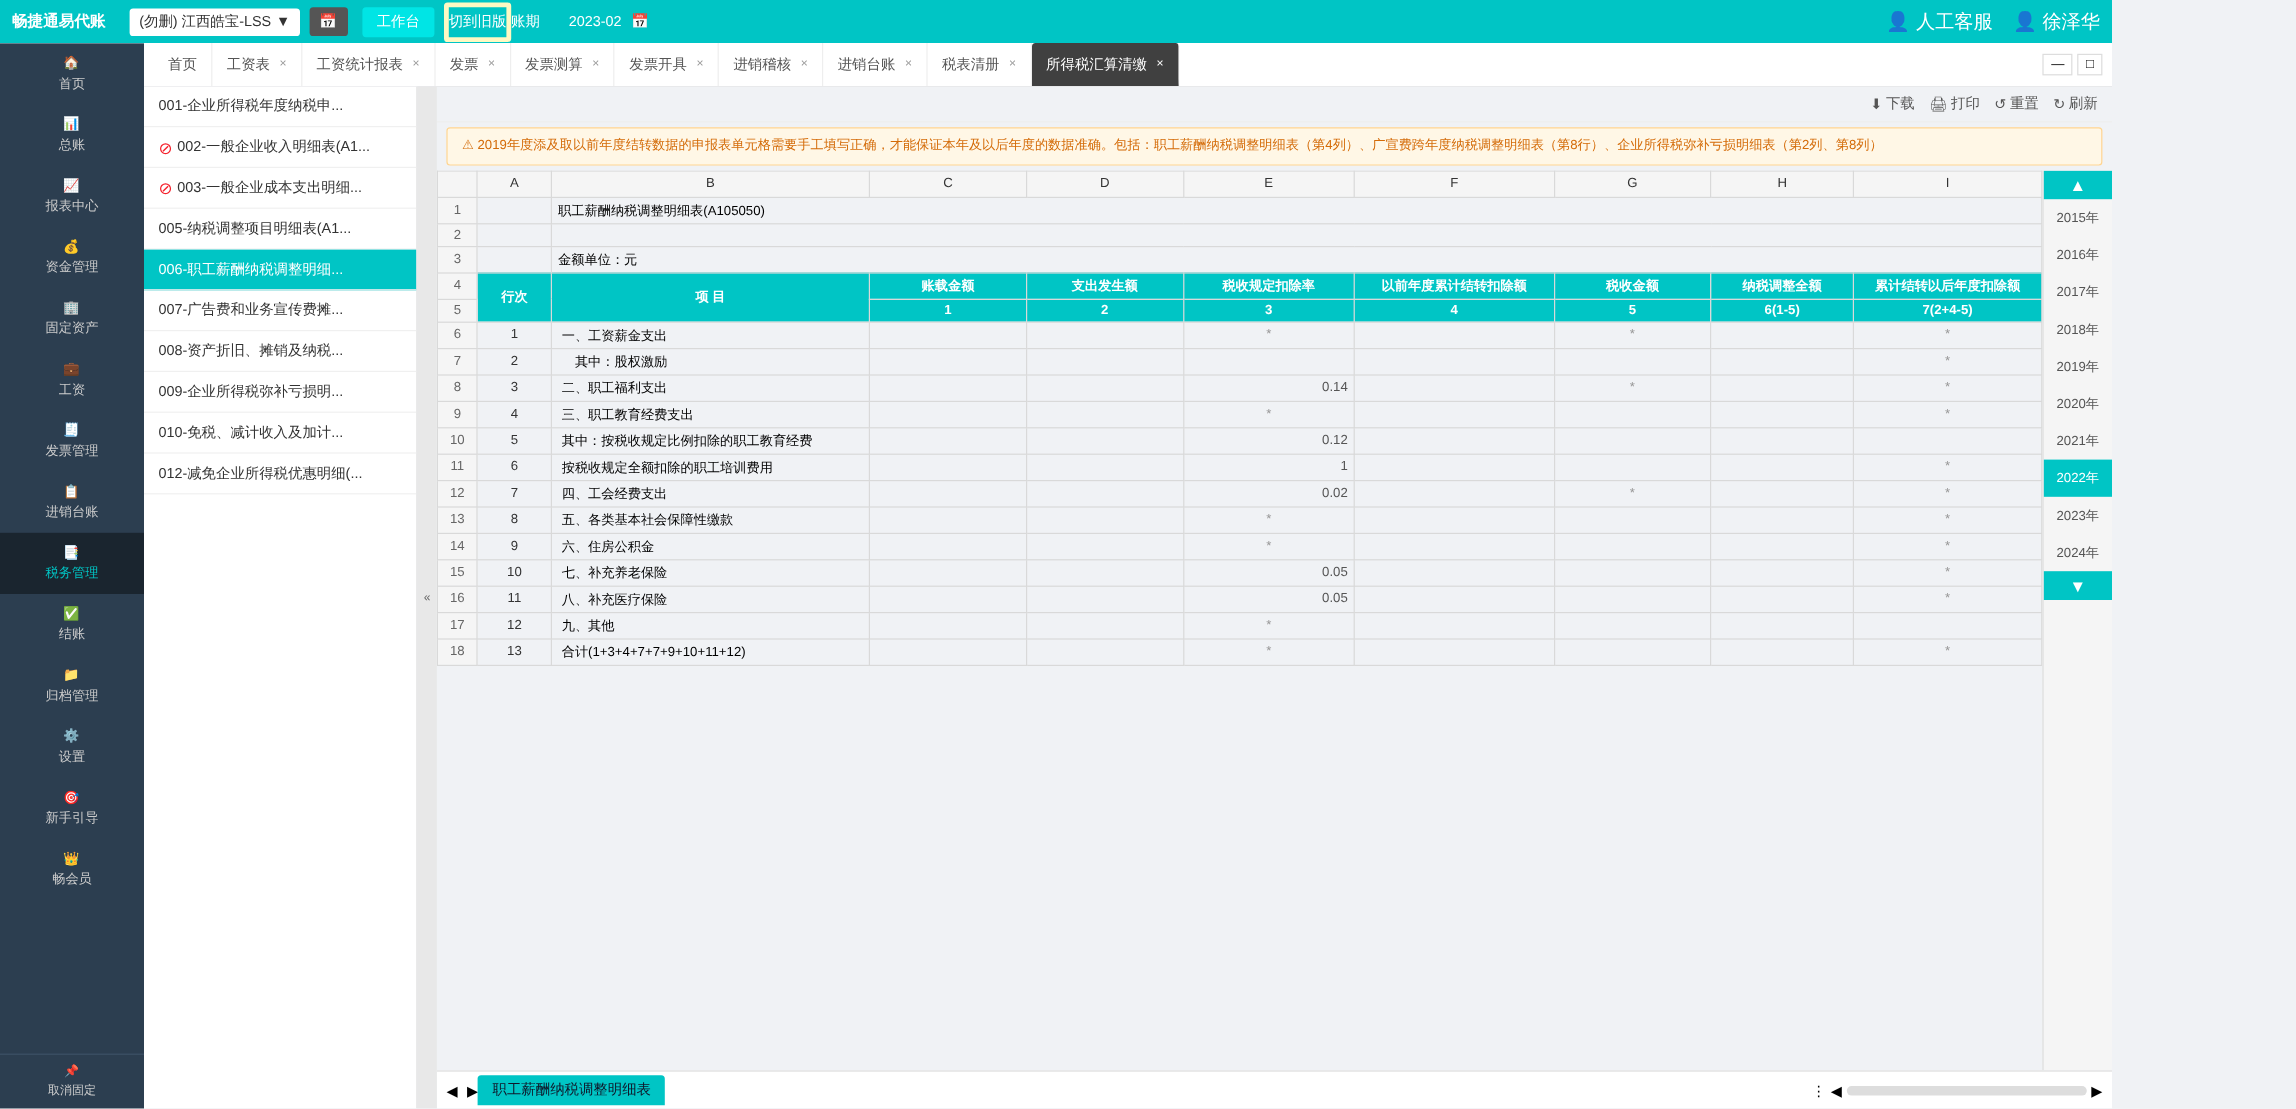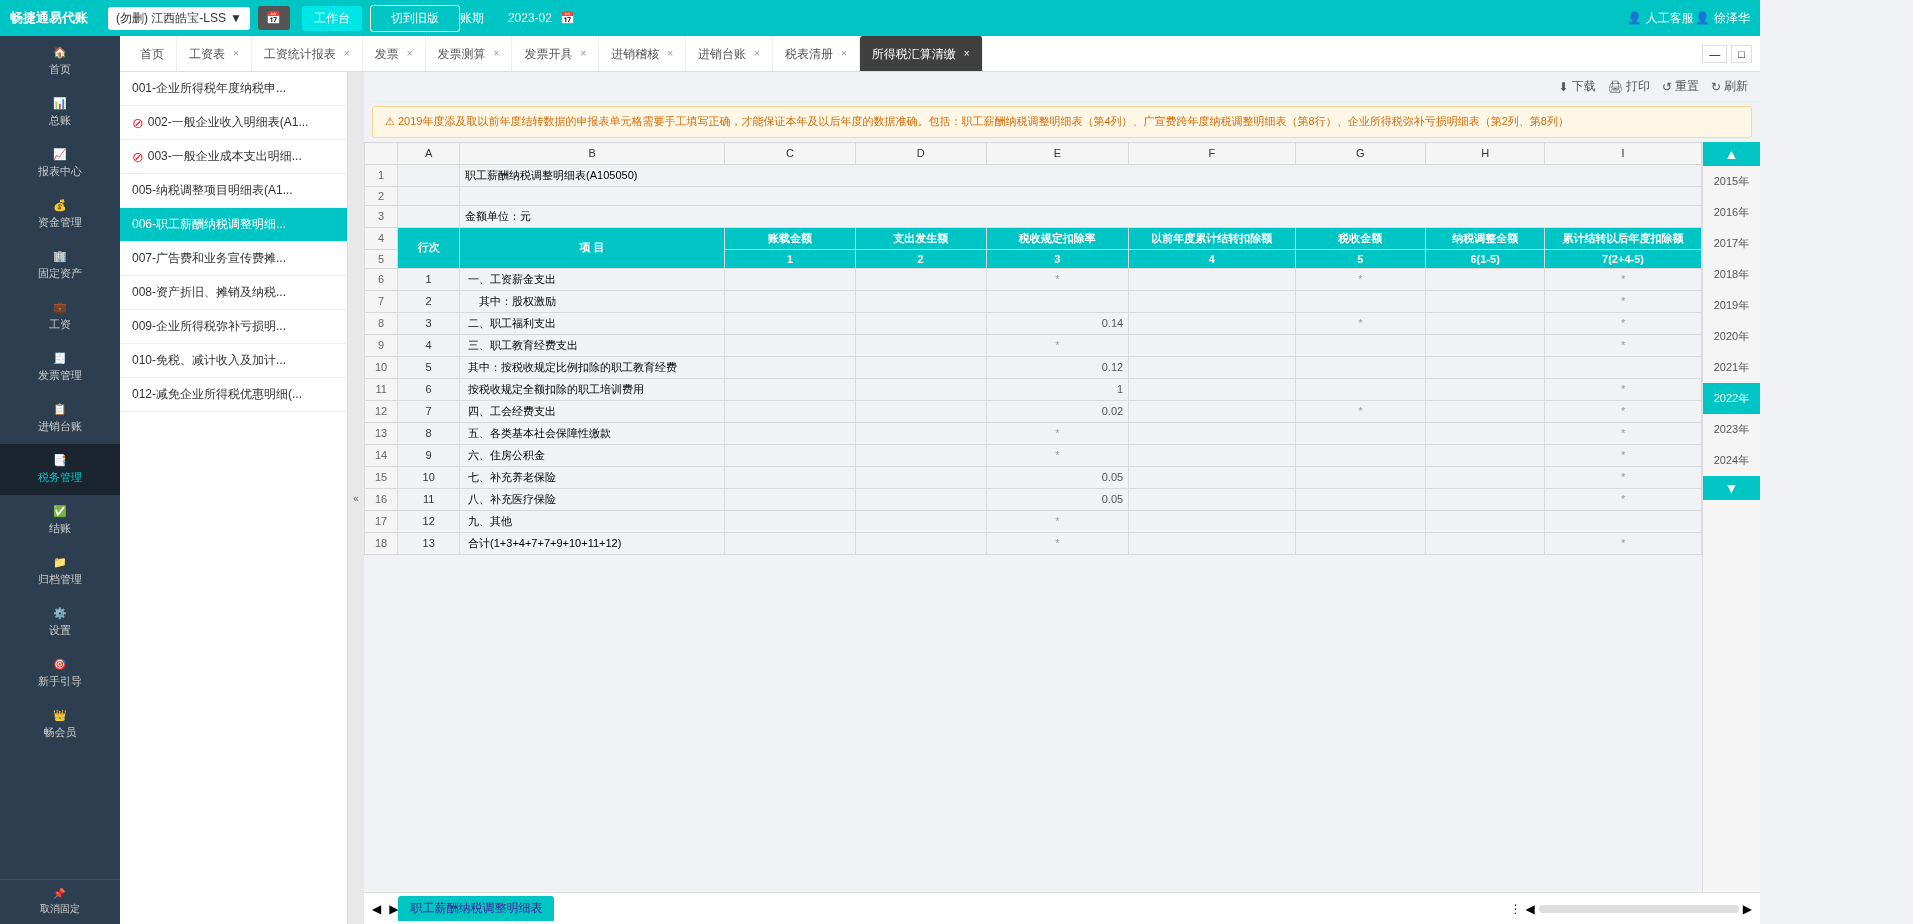--- a/index.html
+++ b/index.html
@@ -5,22 +5,22 @@
     * { box-sizing: border-box; margin: 0; padding: 0; }
     body { font-family: 'Microsoft YaHei', Arial, sans-serif; font-size: 12px; background: #f0f2f5; overflow: hidden; }
 
     
     .app-container { display: flex; flex-direction: column; height: 924px; width: 1760px; }
     .top-bar { height: 36px; background: #00c5c5; display: flex; align-items: center; padding: 0 10px; flex-shrink: 0; }
     .top-bar-logo { color: white; font-size: 13px; font-weight: bold; margin-right: 20px; }
     .top-bar-company { background: white; border-radius: 3px; padding: 3px 8px; font-size: 12px; color: #333; display: flex; align-items: center; gap: 4px; cursor: pointer; justify-content: flex-end; }
     .top-bar-actions { display: flex; align-items: center; gap: 8px; margin-left: 12px; }
     .top-bar-btn { background: #00e5e5; color: white; border: none; border-radius: 3px; padding: 4px 12px; cursor: pointer; font-size: 12px; }
-    .top-bar-btn-outline { background: transparent; color: white; border: 1px solid #fef9c3; border-radius: 3px; padding: 4px 20px; cursor: pointer; font-size: 12px; }
-    .top-bar-right { margin-left: auto; display: flex; align-items: center; gap: 2px; color: white; font-size: 12px; }
+    .top-bar-btn-outline { background: transparent; color: white; border: 4px solid #fef9c3; border-radius: 3px; padding: 4px 0; cursor: pointer; font-size: 12px; }
+    .top-bar-right { margin-left: auto; display: flex; align-items: center; gap: 17px; color: white; font-size: 16px; }
     .top-bar-period { color: white; font-size: 12px; display: flex; align-items: center; gap: 4px; }
 
     
     .main-layout { display: flex; flex: 1; overflow: hidden; }
     .sidebar { width: 120px; background: #2c3e50; display: flex; flex-direction: column; flex-shrink: 0; }
     .sidebar-item { display: flex; flex-direction: column; align-items: center; padding: 10px 4px; color: #ccc; cursor: pointer; font-size: 11px; gap: 3px; }
     .sidebar-item:hover, .sidebar-item.active { background: #1a252f; color: #00c5c5; }
     .sidebar-bottom { margin-top: auto; border-top: 1px solid #3d5166; }
 
     
@@ -58,21 +58,21 @@
     table.sheet .row-num { background: #f5f5f5; text-align: center; width: 28px; color: #666; }
     table.sheet .col-header { background: #f5f5f5; text-align: center; color: #333; font-weight: normal; height: 22px; }
     table.sheet .header-cyan { background: #00c5c5; color: white; text-align: center; font-weight: bold; }
     table.sheet .data-cell { text-align: center; color: #333; }
     table.sheet .label-cell { padding-left: 8px; }
     table.sheet .num-cell { text-align: right; color: #555; }
     table.sheet .star-cell { text-align: center; color: #999; }
 
     
     .bottom-bar { height: 32px; background: white; border-top: 1px solid #ddd; display: flex; align-items: center; padding: 0 8px; flex-shrink: 0; }
-    .sheet-tab { background: #00c5c5; color: #4c1d95; padding: 4px 12px; border-radius: 3px 3px 0 0; font-size: 12px; }
+    .sheet-tab { background: #00c5c5; color: #0f172a; padding: 4px 12px; border-radius: 3px 3px 0 0; font-size: 12px; }
 
     .panel-collapse { width: 16px; background: #e8e8e8; display: flex; align-items: center; justify-content: center; cursor: pointer; font-size: 10px; color: #666; flex-shrink: 0; }
   </style>
 </head>
 <body>
 
 <div class="app-container">
 
   <div class="top-bar">
     <div class="top-bar-logo">畅捷通易代账</div>

